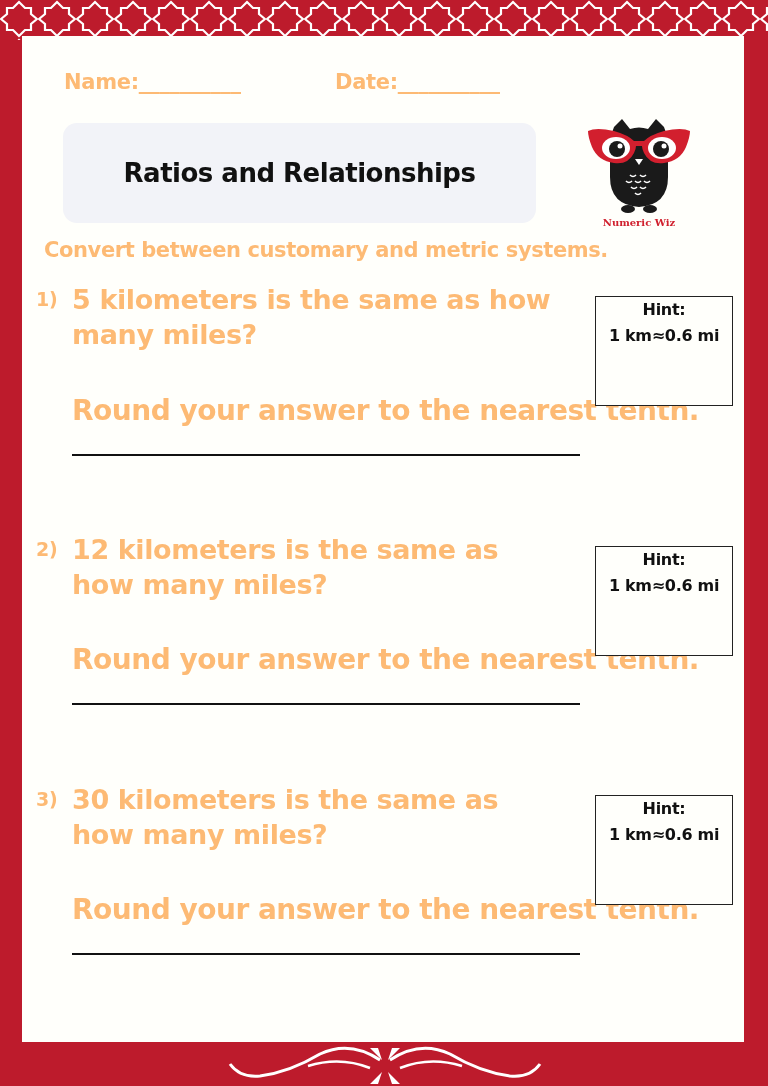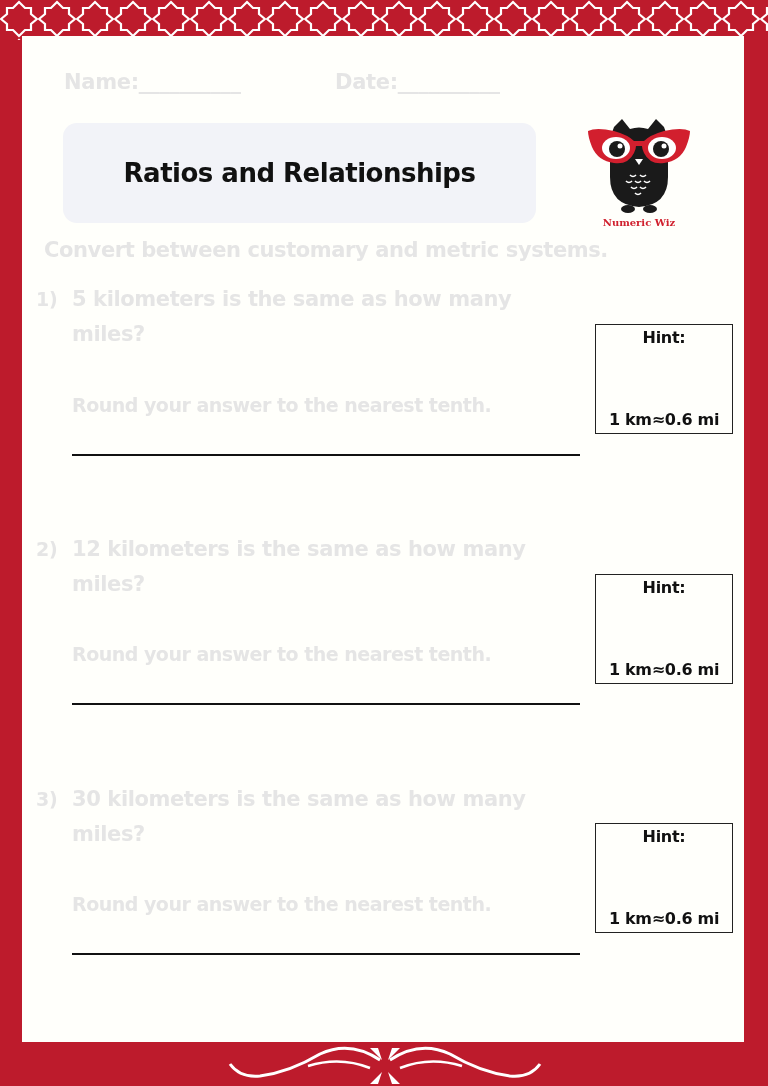--- a/index.html
+++ b/index.html
@@ -11,44 +11,43 @@
   .pattern {
     position: absolute; left: 0; top: 0; width: 768px; height: 40px;
   }
   .paper {
     position: absolute; left: 22px; top: 36px; width: 722px; height: 1006px;
     background: #fffffb;
   }
   .footer-orn {
     position: absolute; left: 220px; top: 1042px; width: 330px; height: 44px;
   }
-  .txt { position: absolute; color: #e5e5e5; font-weight: bold; white-space: nowrap; }
+  .txt { position: absolute; color: #fdba74; font-weight: bold; white-space: nowrap; }
   .name-line { left: 64px; top: 70px; font-size: 21px; letter-spacing: -0.3px; }
   .date-line { left: 335px; top: 70px; font-size: 21px; letter-spacing: -0.3px; text-align: right; }
   .title-box {
     position: absolute; left: 63px; top: 123px; width: 473px; height: 100px;
     background: #f2f3f8; border-radius: 14px;
     display: flex; flex-direction: column; align-items: center; justify-content: center;
   }
   .title-box span { font-size: 26px; font-weight: bold; color: #111; line-height: 38px; letter-spacing: -0.5px; }
   .owl { position: absolute; left: 584px; top: 117px; width: 110px; height: 115px; }
   .instruction { left: 44px; top: 238px; font-size: 21px; letter-spacing: -0.4px; }
   .q-num { font-size: 19px; left: 36px; letter-spacing: -0.3px; }
-  .q-text { font-size: 21px; left: 72px; letter-spacing: -0.4px; line-height: 35px; white-space: normal; width: 490px; }
-  .q-round { font-size: 19px; left: 72px; letter-spacing: -0.5px; }
+  .q-text { font-size: 27px; left: 72px; letter-spacing: -0.4px; line-height: 35px; white-space: normal; width: 490px; }
+  .q-round { font-size: 28px; left: 72px; letter-spacing: -0.5px; }
   .answer-line {
     position: absolute; left: 72px; width: 508px; height: 0;
     border-top: 2px solid #111;
   }
   .hint-box {
     position: absolute; left: 595px; width: 138px; height: 110px;
     border: 1.5px solid #222; box-sizing: border-box;
-    display: flex; flex-direction: column; align-items: center; justify-content: space-between;
+    display: flex; flex-direction: column; align-items: center; justify-content: flex-start;
     background: #fffffb;
-    margin-top: 28px;
   }
   .hint-box span { font-size: 16px; font-weight: bold; color: #111; line-height: 26px; letter-spacing: -0.3px; }
 </style>
 </head>
 <body>
 
 <svg class="pattern" viewBox="0 0 768 40" preserveAspectRatio="none">
   <defs>
     <pattern id="mor" x="0" y="0" width="38" height="38" patternUnits="userSpaceOnUse">
       <path d="M19 2 L25 8 L31 8 L31 14 L37 19 L31 24 L31 30 L25 30 L19 36 L13 30 L7 30 L7 24 L1 19 L7 14 L7 8 L13 8 Z" fill="none" stroke="#ffffff" stroke-width="2.2"></path>

